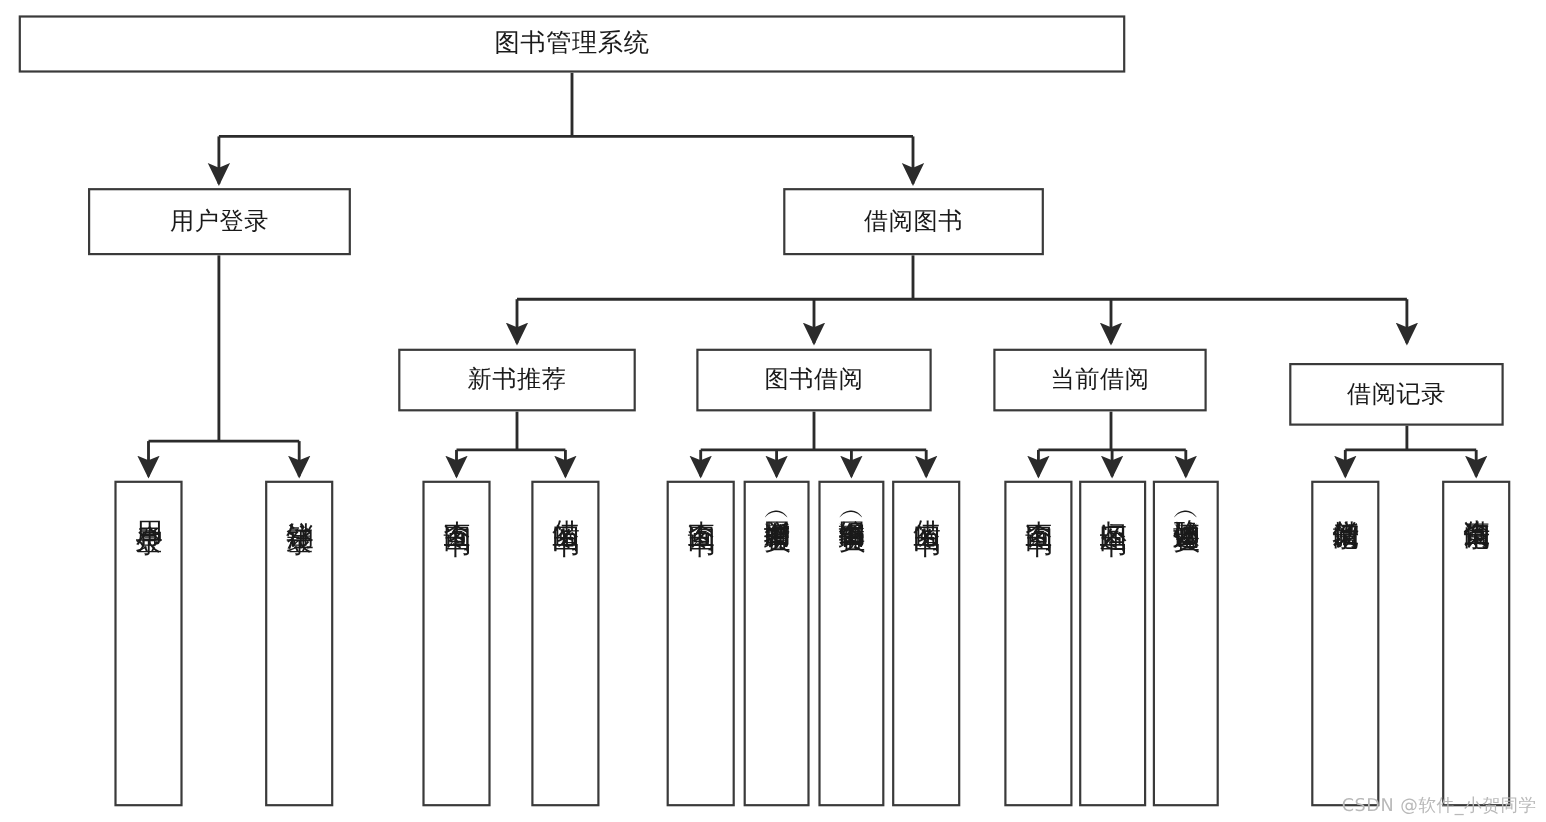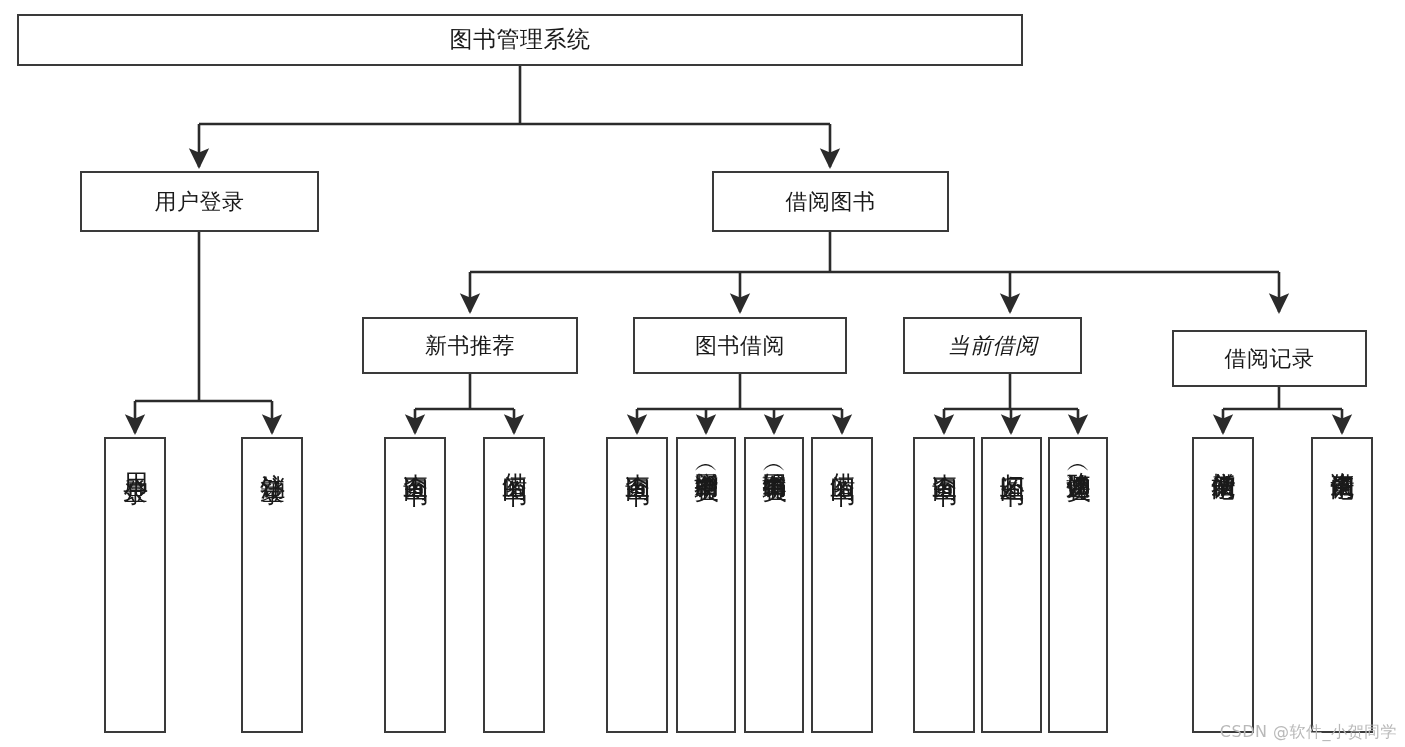--- a/index.html
+++ b/index.html
@@ -132,21 +132,21 @@
   <div class="node h" style="left:712px;top:171px;width:237px;height:61px;">
     <span class="lbl">借阅图书</span>
   </div>
 
   <div class="node h" style="left:362px;top:317px;width:216px;height:57px;">
     <span class="lbl">新书推荐</span>
   </div>
   <div class="node h" style="left:633px;top:317px;width:214px;height:57px;">
     <span class="lbl">图书借阅</span>
   </div>
-  <div class="node h" style="left:903px;top:317px;width:179px;height:57px;font-style:italic;">
+  <div class="node h" style="left:903px;top:317px;width:194px;height:57px;">
     <span class="lbl">当前借阅</span>
   </div>
   <div class="node h" style="left:1172px;top:317px;width:195px;height:57px;margin-top:13px;">
     <span class="lbl">借阅记录</span>
   </div>
 
   <div class="node v" style="left:104px;top:437px;width:62px;height:296px;">
     <span class="lbl">用户登录</span>
   </div>
   <div class="node v" style="left:241px;top:437px;width:62px;height:296px;">

